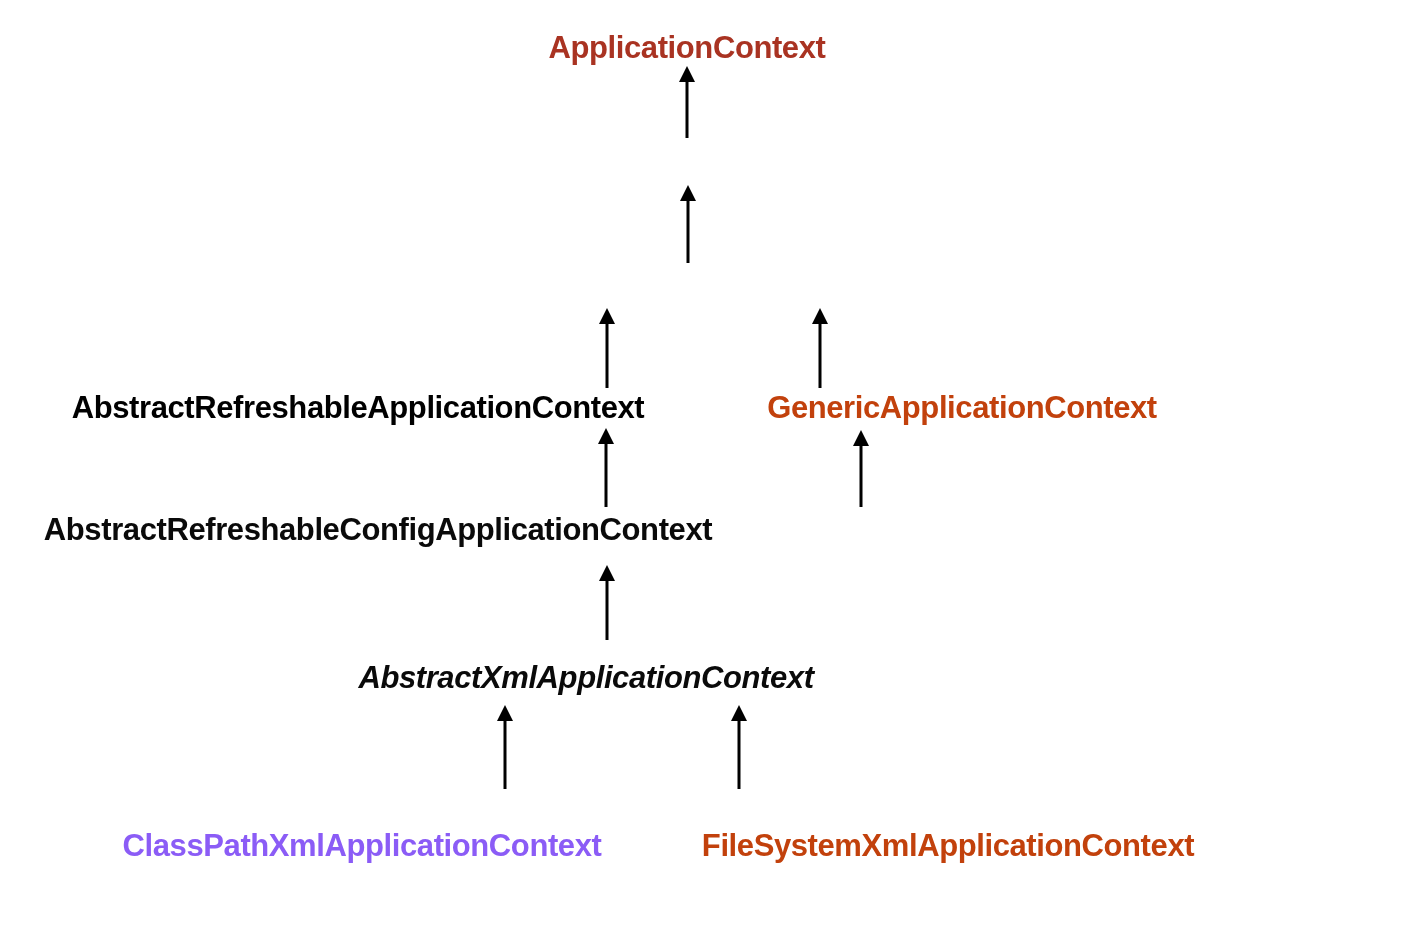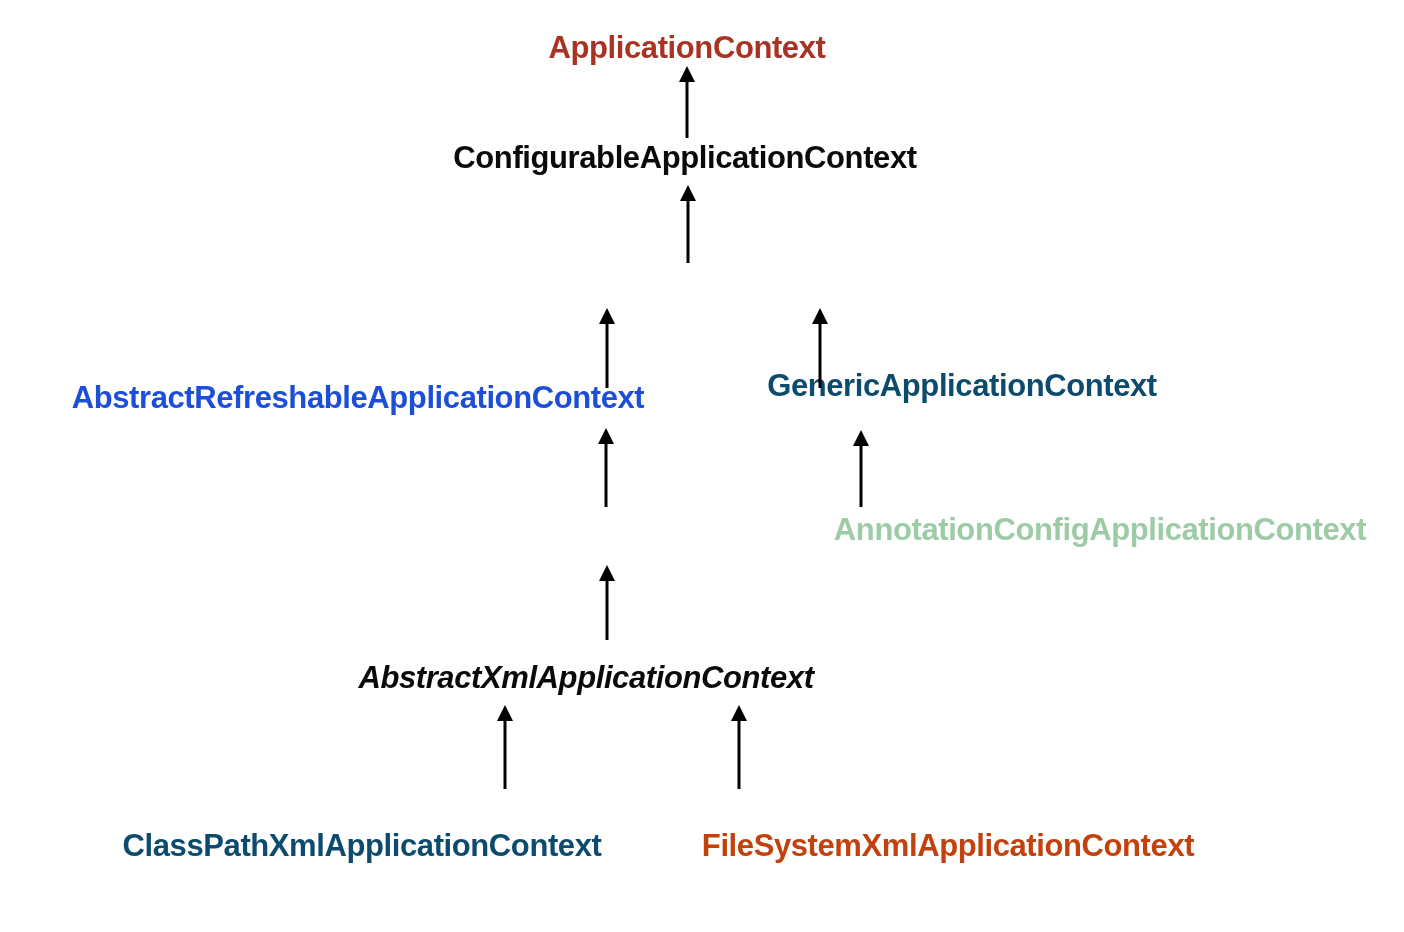--- a/index.html
+++ b/index.html
@@ -47,26 +47,25 @@
     transform: translateX(-50%);
     width: 3px;
     background: #000000;
   }
 </style>
 </head>
 <body>
 
 <div class="canvas">
     <span class="class-node" style="left: 687px; top: 47px; color: rgb(169, 51, 34);">ApplicationContext</span>
-    <span class="class-node" style="left: 685px; top: 157px; color: rgb(10, 10, 10);">ConfigurableApplicationContext</span>
-    <span class="class-node" style="left: 358px; top: 397px; color: #1d4ed8;">AbstractRefreshableApplicationContext</span>
-    <span class="class-node" style="left: 962px; top: 385px; color: #0c4a6e;">GenericApplicationContext</span>
-    <span class="class-node" style="left: 1100px; top: 529px; color: rgb(156, 203, 166);">AnnotationConfigApplicationContext</span>
+    <span class="class-node" style="left: 358px; top: 407px; color: #000000;">AbstractRefreshableApplicationContext</span>
+    <span class="class-node" style="left: 962px; top: 407px; color: #c2410c;">GenericApplicationContext</span>
+    <span class="class-node" style="left: 378px; top: 529px; color: rgb(10, 10, 10);">AbstractRefreshableConfigApplicationContext</span>
     <span class="class-node" style="left: 586px; top: 677px; color: rgb(10, 10, 10); font-style: italic;">AbstractXmlApplicationContext</span>
-    <span class="class-node" style="left: 362px; top: 845px; color: #0c4a6e;">ClassPathXmlApplicationContext</span>
+    <span class="class-node" style="left: 362px; top: 845px; color: #8b5cf6;">ClassPathXmlApplicationContext</span>
     <span class="class-node" style="left: 948px; top: 845px; color: #c2410c;">FileSystemXmlApplicationContext</span>
     <div class="inh-arrow" style="left: 678px; top: 66px; height: 72px;">
       <div class="arrow-head" style="border-bottom-color: rgb(0, 0, 0);"></div>
       <div class="arrow-shaft" style="background: rgb(0, 0, 0);"></div>
     </div>
     <div class="inh-arrow" style="left: 679px; top: 185px; height: 78px;">
       <div class="arrow-head" style="border-bottom-color: rgb(0, 0, 0);"></div>
       <div class="arrow-shaft" style="background: rgb(0, 0, 0);"></div>
     </div>
     <div class="inh-arrow" style="left: 598px; top: 308px; height: 80px;">

